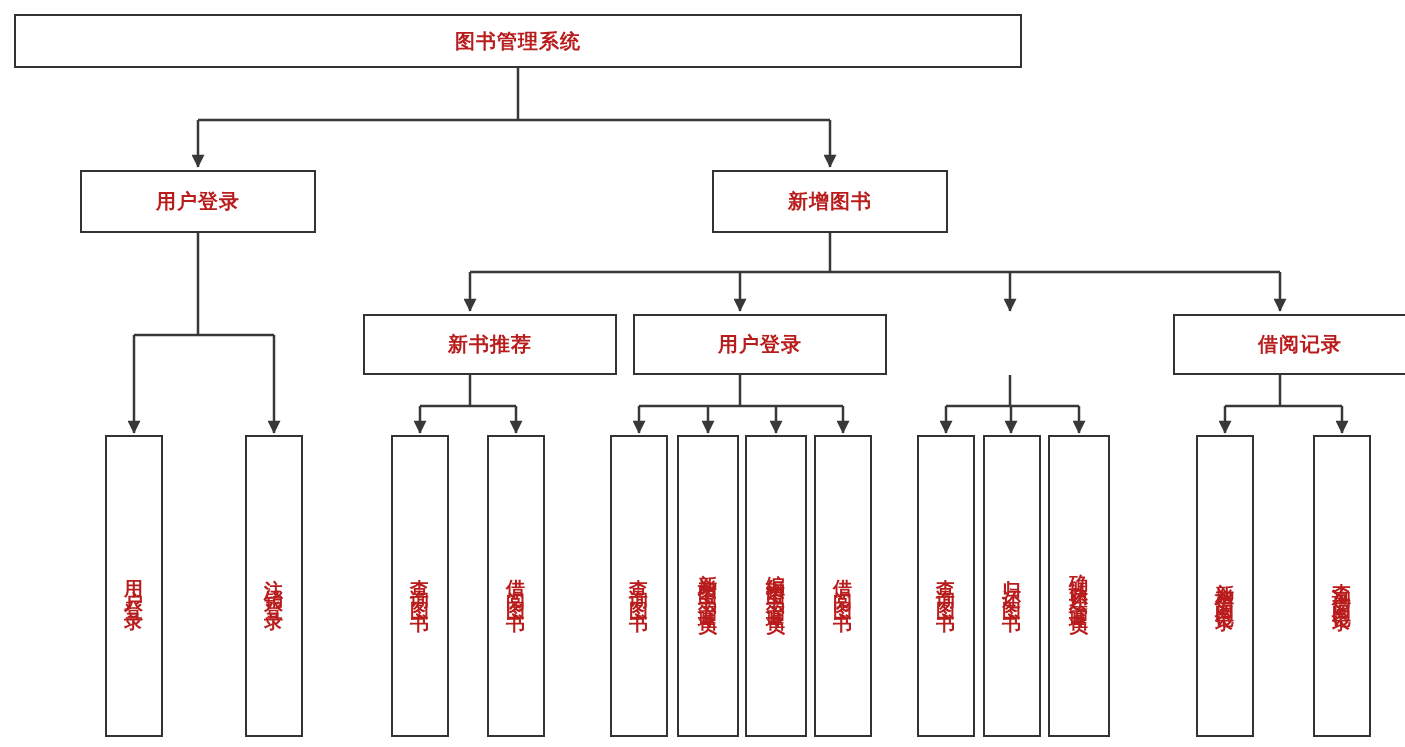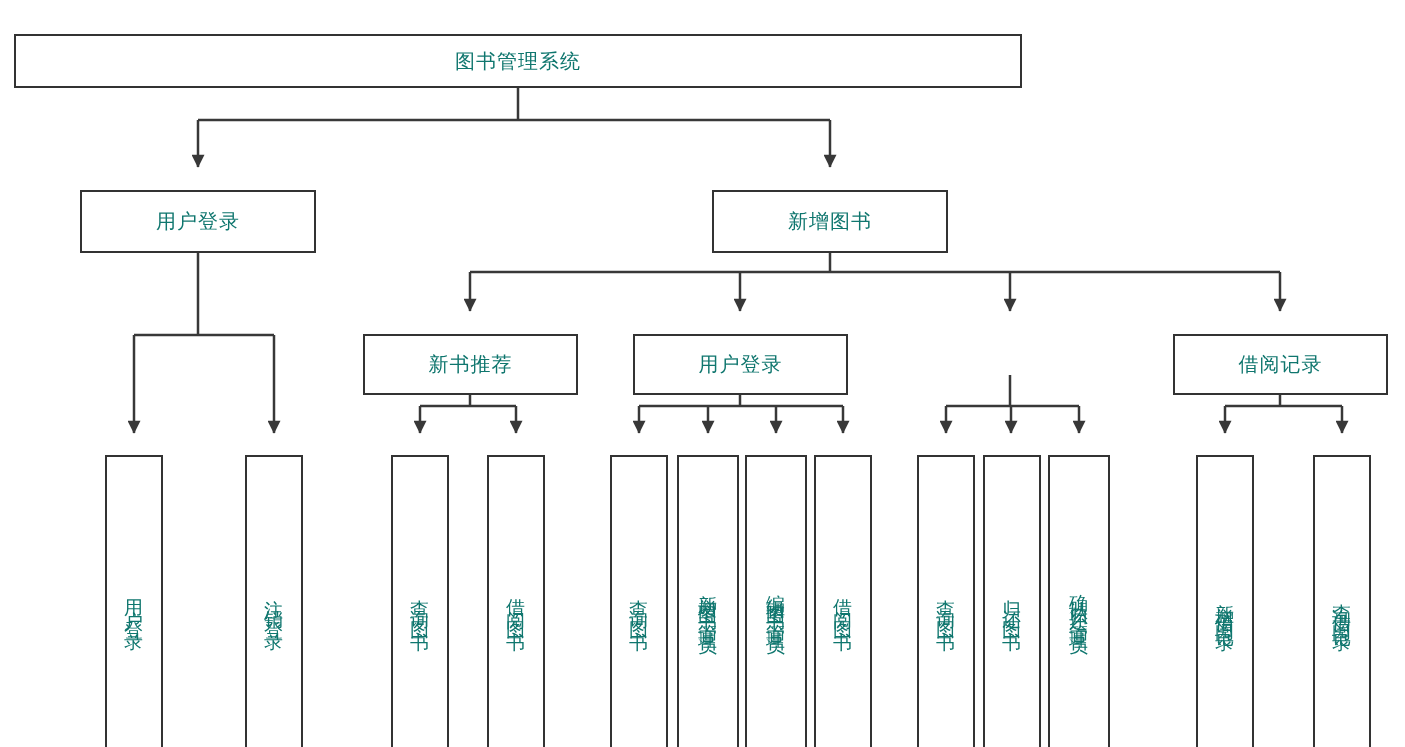--- a/index.html
+++ b/index.html
@@ -23,30 +23,29 @@
     stroke-width: 2.5;
   }
   .node {
     position: absolute;
     box-sizing: border-box;
     border: 2.5px solid #333333;
     background: #ffffff;
     display: flex;
     align-items: center;
     justify-content: center;
-    color: #0f766e;
+    color: #b91c1c;
     font-size: 20px;
-    font-weight: 400;
+    font-weight: 700;
     letter-spacing: 1px;
     z-index: 2;
-    margin-top: 20px;
   }
   .node.root  { left: 14px;  top: 14px;  width: 1008px; height: 54px; }
   .node.lv2   { top: 170px; width: 236px; height: 63px; }
-  .node.lv3   { top: 314px; width: 215px; height: 61px; }
+  .node.lv3   { top: 314px; width: 254px; height: 61px; }
   .node.leaf  { top: 435px; width: 58px;  height: 302px; }
   .node.leafw { width: 62px; }
   .vtext {
     writing-mode: vertical-rl;
     text-orientation: mixed;
     line-height: 1;
     letter-spacing: 11px;
     font-size: 19px;
     white-space: nowrap;
   }

